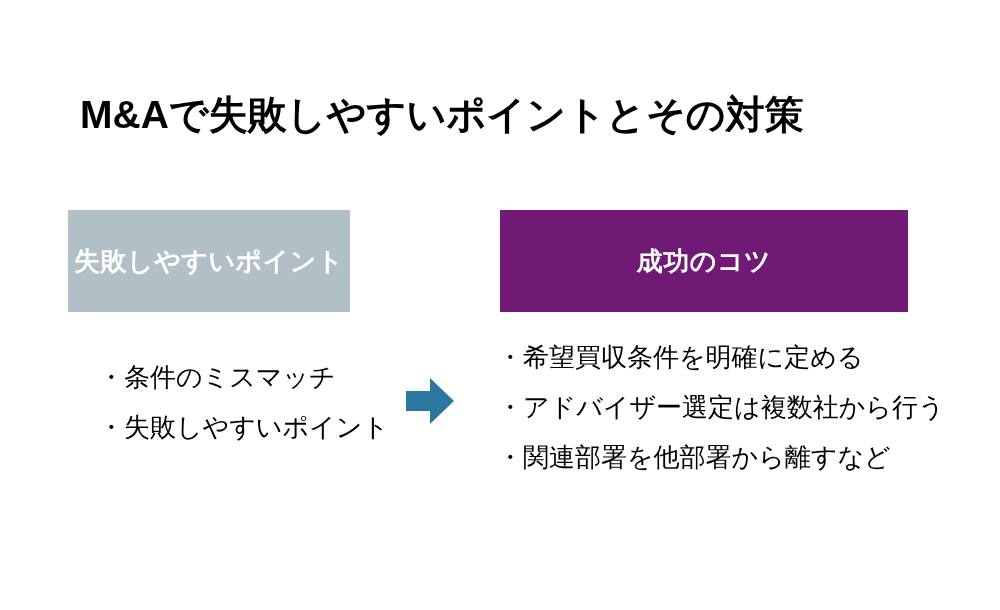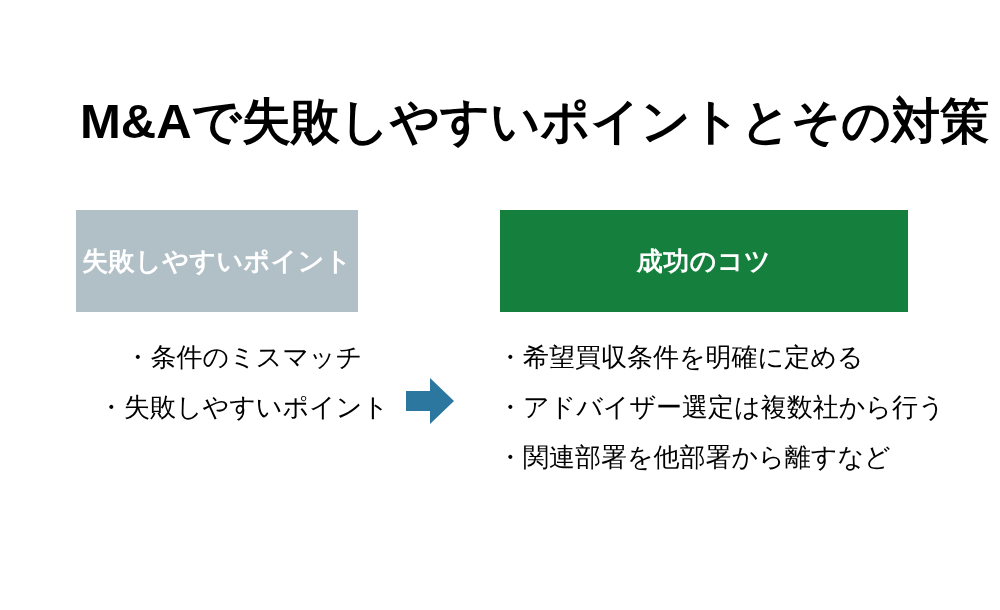--- a/index.html
+++ b/index.html
@@ -19,21 +19,21 @@
     width: 1000px;
     height: 610px;
     background: #ffffff;
   }
 
   
   .slide-title {
     position: absolute;
     left: 80px;
     top: 68px;
-    font-size: 49px;
+    font-size: 39px;
     font-weight: bold;
     color: #000000;
     letter-spacing: 0px;
     white-space: nowrap;
     line-height: 1.2;
     margin-top: 24px;
   }
 
   
   .col-header {
@@ -41,49 +41,48 @@
     display: flex;
     align-items: center;
     justify-content: center;
     color: #ffffff;
     font-size: 26px;
     font-weight: bold;
     letter-spacing: 0.5px;
     white-space: nowrap;
   }
   .col-header.left {
-    left: 76px;
+    left: 68px;
     top: 210px;
     width: 282px;
     height: 102px;
     background: #b1bfc6;
   }
   .col-header.right {
     left: 500px;
     top: 210px;
     width: 408px;
     height: 102px;
-    background: #15803d;
+    background: #701a75;
   }
 
   
   .bullet-list {
     position: absolute;
     list-style: none;
     margin: 0;
     padding: 0;
     color: #000000;
     font-size: 26px;
     line-height: 50px;
     white-space: nowrap;
   }
   .bullet-list.left {
     left: 98px;
-    top: 332px;
-    text-align: center;
+    top: 352px;
   }
   .bullet-list.right {
     left: 497px;
     top: 332px;
   }
   .bullet-list li {
     height: 50px;
     display: block;
   }
 

